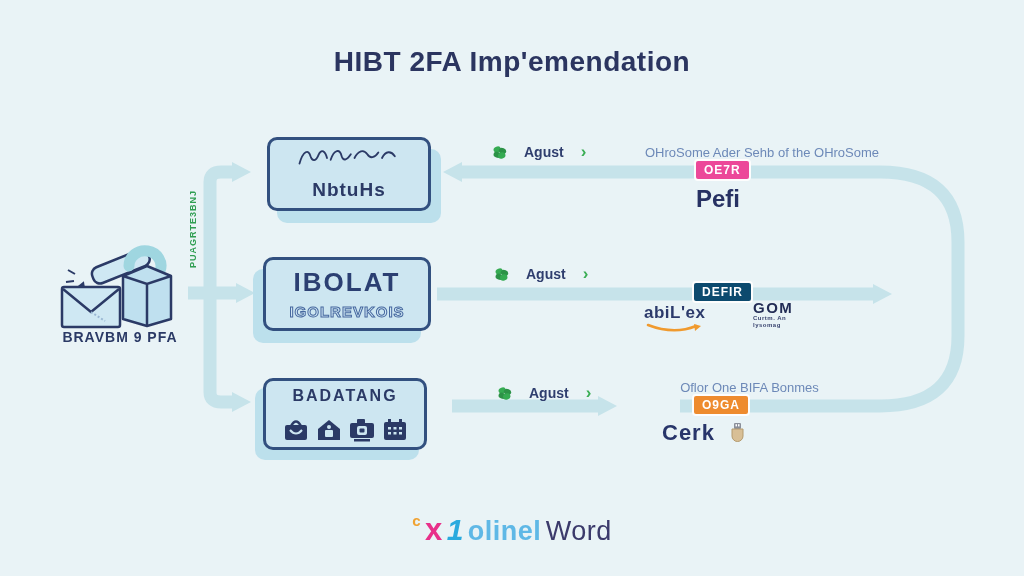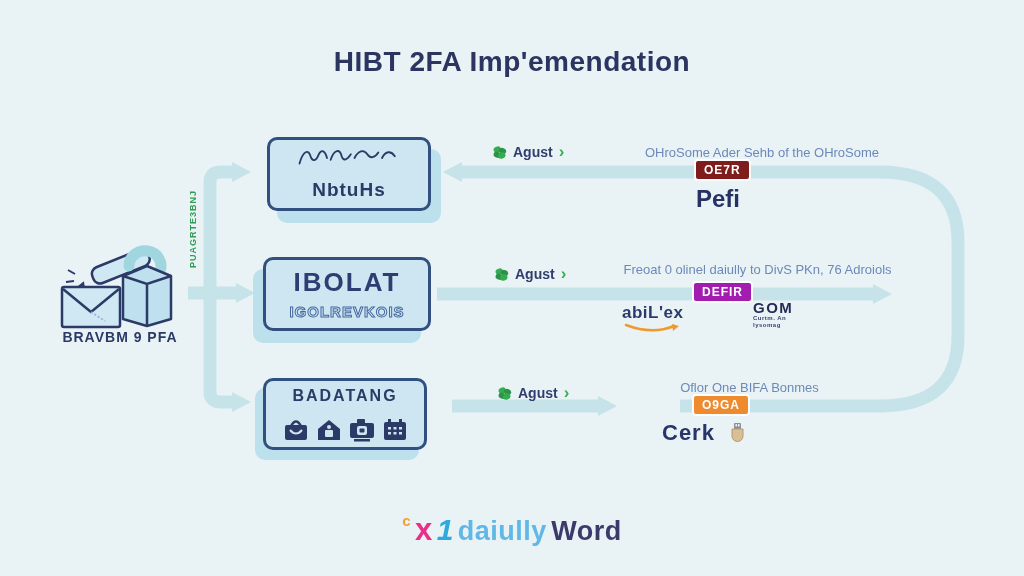--- a/index.html
+++ b/index.html
@@ -34,21 +34,21 @@
   .box-name{font-size:19px;font-weight:bold;color:#2b3a66;letter-spacing:1px;}
   .box2 .box-name{font-size:26px;color:#2b3f72;letter-spacing:2px;line-height:24px;}
   .box-sub{
     font-size:15px;font-weight:bold;letter-spacing:1px;color:#cfe7f5;
     -webkit-text-stroke:1px #47699f;line-height:15px;
   }
   .box3 .box-name{font-size:16px;letter-spacing:2px;}
   .icon-row{display:flex;gap:7px;margin-top:3px;}
   
   .step{
-    position:absolute;display:flex;align-items:center;gap:6px;
+    position:absolute;display:flex;align-items:center;gap:17px;
     font-size:14px;font-weight:bold;color:#2f3e6e;
   }
   .step .chev{color:#3aae54;font-size:17px;font-weight:bold;line-height:14px;}
   .step1{left:492px;top:144px;}
   .step2{left:494px;top:266px;}
   .step3{left:497px;top:385px;}
   
   .desc{position:absolute;font-size:13px;color:#6d89b8;text-align:center;}
   .desc1{left:612px;top:145px;width:300px;}
   .desc2{left:595px;top:262px;width:325px;}
@@ -56,35 +56,35 @@
   
   .badge{
     position:absolute;color:#fff;font-weight:bold;font-size:12px;letter-spacing:1px;
     padding:2px 8px;border:2px solid #fdfdfd;border-radius:4px;
   }
   .badge1{left:694px;top:159px;}
   .badge2{left:692px;top:281px;}
   .badge3{left:692px;top:394px;}
   
   .pefi{position:absolute;left:696px;top:185px;font-size:24px;font-weight:bold;color:#273163;}
-  .abilex{position:absolute;left:622px;top:303px;text-align:center;}
+  .abilex{position:absolute;left:644px;top:303px;text-align:center;}
   .abilex .nm{font-size:17px;font-weight:bold;color:#2c3a6b;letter-spacing:.5px;}
   .gom{position:absolute;left:753px;top:301px;}
   .gom .nm{font-size:15px;font-weight:bold;color:#222c55;letter-spacing:1.5px;line-height:14px;}
   .gom .sub{font-size:6px;font-weight:bold;color:#3a4570;line-height:7px;letter-spacing:.5px;}
   .cerk{position:absolute;left:662px;top:420px;display:flex;align-items:center;gap:14px;}
   .cerk .nm{font-size:22px;font-weight:bold;color:#28356a;letter-spacing:1px;}
   
   .footer{position:absolute;left:0;top:512px;width:100%;text-align:center;white-space:nowrap;}
   .footer span{vertical-align:baseline;}
   .fseg0{font-size:15px;font-weight:bold;position:relative;top:-14px;}
   .fseg1{font-size:31px;font-weight:bold;}
   .fseg2{font-size:30px;font-weight:bold;font-style:italic;}
   .fseg3{font-size:27px;font-weight:bold;letter-spacing:.5px;}
-  .fseg4{font-size:27px;font-weight:bold;letter-spacing:.5px;}
+  .fseg4{font-size:27px;font-weight:normal;letter-spacing:.5px;}
 </style>
 </head>
 <body>
 
 <div class="canvas">
 
   <svg class="abs" style="left:0;top:0" width="1024" height="576">
     <g stroke="#c6e3ea" stroke-width="13" fill="none">
       <path d="M188 293 H 236"></path>
       <path d="M210 299 V 182 Q 210 172 221 172 H 232"></path>
@@ -201,25 +201,24 @@
       <ellipse cx="7" cy="6" rx="5" ry="4" fill="#35ab52" transform="rotate(-20 7 6)"></ellipse>
       <ellipse cx="14" cy="8" rx="5" ry="4" fill="#2c9247" transform="rotate(25 14 8)"></ellipse>
       <ellipse cx="7" cy="13" rx="5" ry="4" fill="#2c9247" transform="rotate(20 7 13)"></ellipse>
       <ellipse cx="13" cy="14" rx="5" ry="4" fill="#35ab52" transform="rotate(-15 13 14)"></ellipse>
     </svg>
     <span>Agust</span>
     <span class="chev">›</span>
   </div>
 
   <div class="desc desc1">OHroSome Ader Sehb of the OHroSome</div>
-  <div class="desc desc2">Freoat 0 olinel daiully to DivS PKn, 76 Adroiols</div>
   <div class="desc desc3">Oflor One BIFA Bonmes</div>
 
-  <div class="badge badge1" style="background: #7f1d1d;">OE7R</div>
-  <div class="badge badge2" style="background: #a21caf;">DEFIR</div>
+  <div class="badge badge1" style="background: #ec4899;">OE7R</div>
+  <div class="badge badge2" style="background: #0c4a6e;">DEFIR</div>
   <div class="badge badge3" style="background: rgb(238, 139, 46);">O9GA</div>
 
   <div class="pefi">Pefi</div>
 
   <div class="abilex">
     <div class="nm">abiL'ex</div>
     <svg width="60" height="10" viewBox="0 0 60 10">
       <path d="M4 2 Q30 12 52 3" fill="none" stroke="#f09a2e" stroke-width="2.5" stroke-linecap="round"></path>
       <polygon points="50,1 57,3 51,8" fill="#f09a2e"></polygon>
     </svg>
@@ -238,17 +237,17 @@
       <rect x="6.5" y="2.2" width="1.5" height="2.2" fill="#fff"></rect>
       <rect x="9" y="2.2" width="1.5" height="2.2" fill="#fff"></rect>
       <path d="M3 7 h11 v7 a5.5 5.5 0 0 1 -11 0 Z" fill="#d8bf96" stroke="#b49a6e"></path>
     </svg>
   </div>
 
   <div class="footer">
     <span class="fseg0" style="color: rgb(240, 162, 50);">c</span>
     <span class="fseg1" style="color: rgb(232, 48, 138);">x</span>
     <span class="fseg2" style="color: rgb(42, 170, 222);">1</span>
-    <span class="fseg3" style="color: rgb(95, 184, 230);">daiully</span>
+    <span class="fseg3" style="color: rgb(95, 184, 230);">olinel</span>
     <span class="fseg4" style="color: rgb(59, 58, 107);">Word</span>
   </div>
 
 </div>
 
 </body></html>

